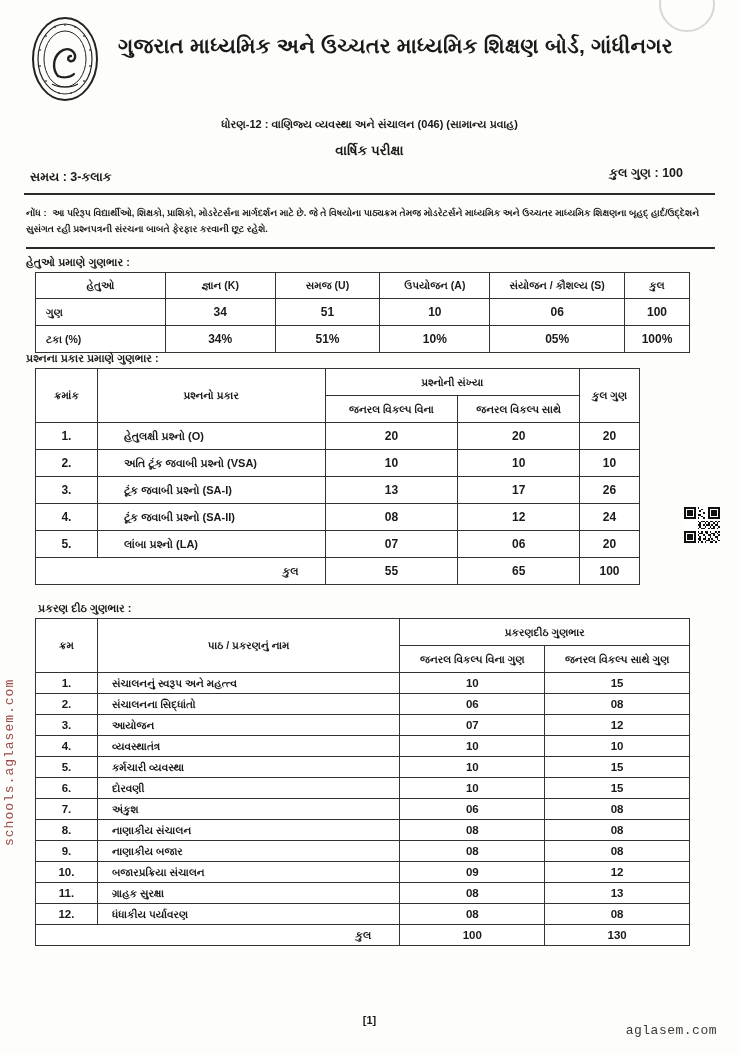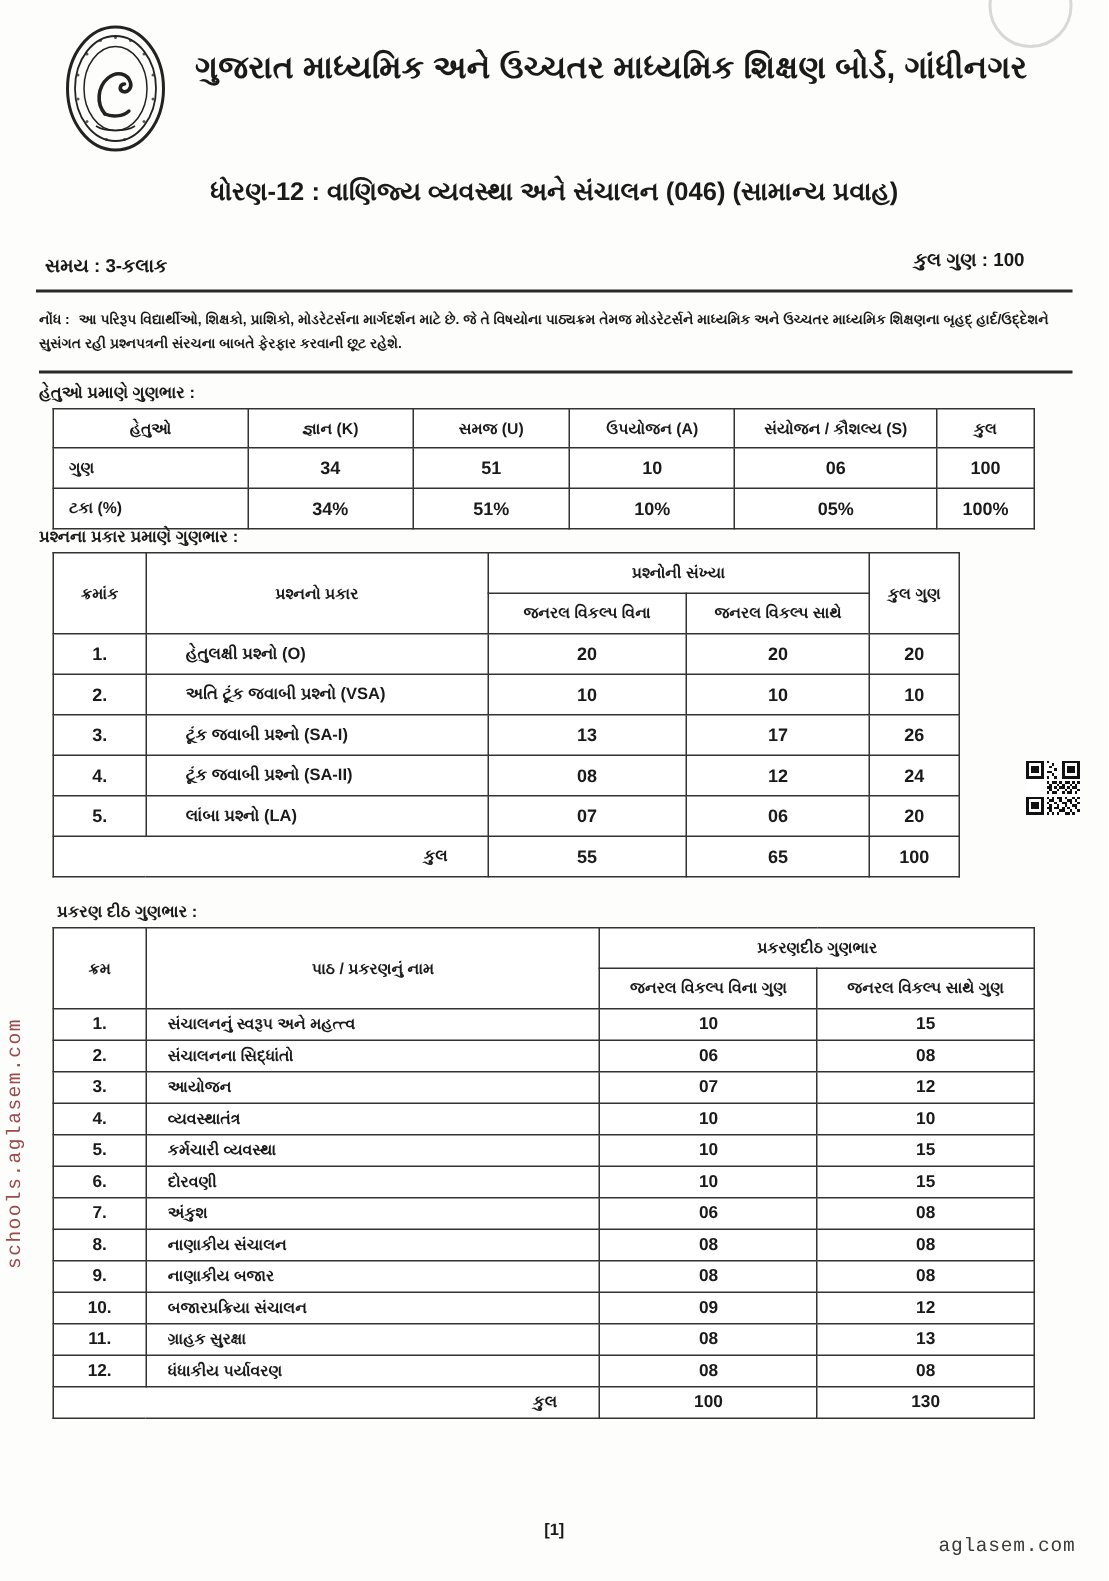--- a/index.html
+++ b/index.html
@@ -19,21 +19,20 @@
     position: absolute;
     inset: 0;
     background: #fdfdfb;
   }
 
   
   .header {
     position: absolute;
     top: 8px; left: 0; right: 0;
     height: 100px;
-    margin-left: 12px;
   }
   .emblem {
     position: absolute;
     left: 28px; top: 6px;
     width: 74px; height: 90px;
   }
   .emblem svg { display:block; }
   .board-title {
     position: absolute;
     left: 118px; top: 26px;
@@ -49,21 +48,21 @@
     border: 2px solid #b9b9b9;
     border-radius: 50%;
     opacity: .55;
   }
 
   
   .exam-line1 {
     position: absolute;
     top: 118px; left: 0; right: 0;
     text-align: center;
-    font-size: 17px;
+    font-size: 11px;
     font-weight: 700;
   }
   .exam-line2 {
     position: absolute;
     top: 143px; left: 0; right: 0;
     text-align: center;
     font-size: 13.5px;
     font-weight: 700;
   }
   .exam-line3 {
@@ -263,20 +262,21 @@
         </g>
       </svg>
     </div>
 
     <div class="board-title">ગુજરાત માધ્યમિક અને ઉચ્ચતર માધ્યમિક શિક્ષણ બોર્ડ, ગાંધીનગર</div>
 
     <div class="scan-arc"></div>
   </div>
 
   <div class="exam-line1">ધોરણ-12 : વાણિજ્ય વ્યવસ્થા અને સંચાલન (046) (સામાન્ય પ્રવાહ)</div>
+  <div class="exam-line2">વાર્ષિક પરીક્ષા</div>
   <div class="time-left">સમય : 3-કલાક</div>
   <div class="marks-right">કુલ ગુણ : 100</div>
   <div class="hr-top"></div>
 
   <div class="note-top">
     <span class="lbl">નોંધ :</span><span>આ પરિરૂપ વિદ્યાર્થીઓ, શિક્ષકો, પ્રાશિકો, મોડરેટર્સના માર્ગદર્શન માટે છે. જે તે વિષયોના પાઠ્યક્રમ તેમજ મોડરેટર્સને માધ્યમિક અને ઉચ્ચતર માધ્યમિક શિક્ષણના બૃહદ્ હાર્દ/ઉદ્દેશને સુસંગત રહી પ્રશ્નપત્રની સંરચના બાબતે ફેરફાર કરવાની છૂટ રહેશે.</span>
   </div>
   <div class="hr-note"></div>
 
   <div class="caption cap1">હેતુઓ પ્રમાણે ગુણભાર :</div>

